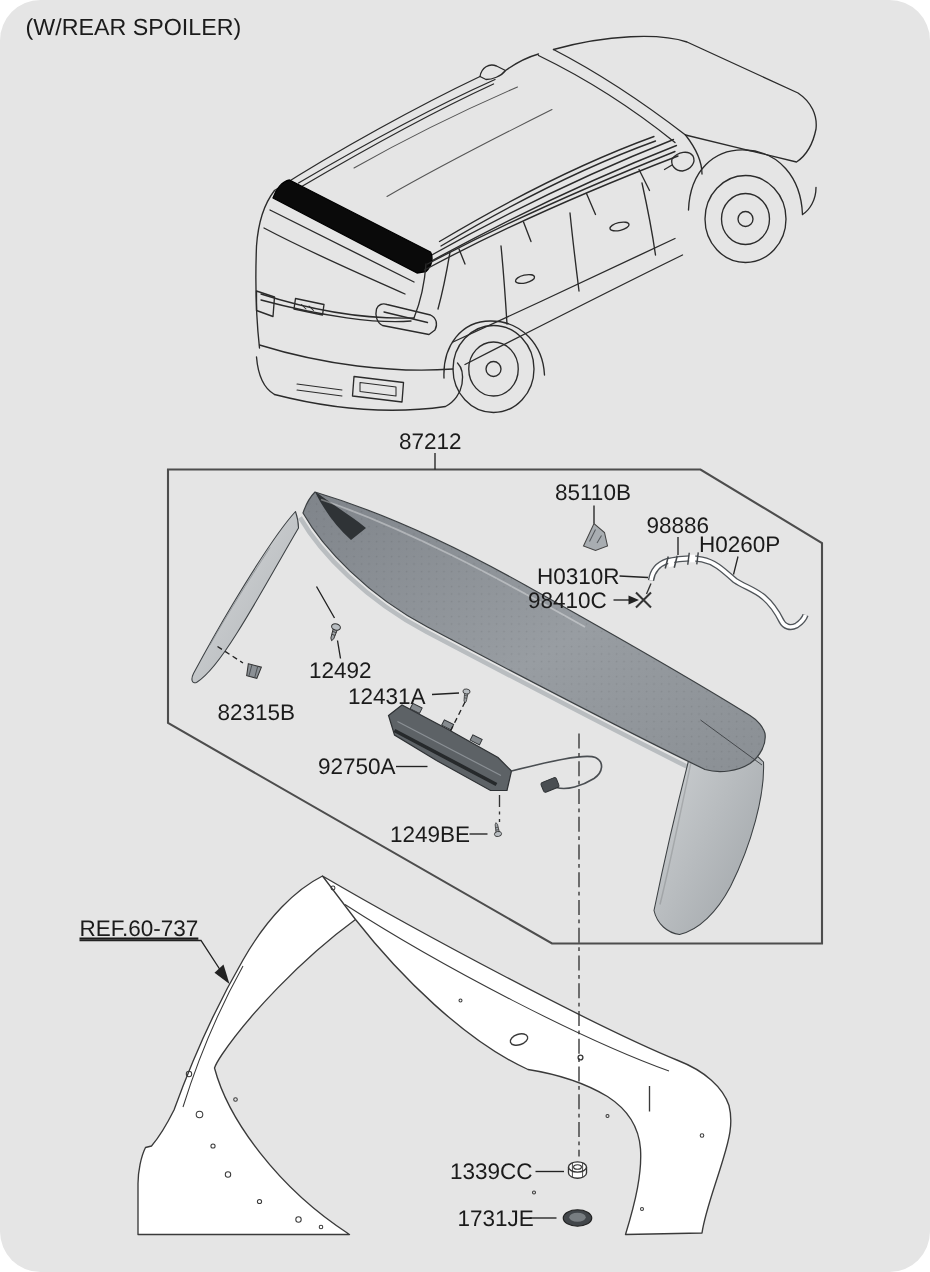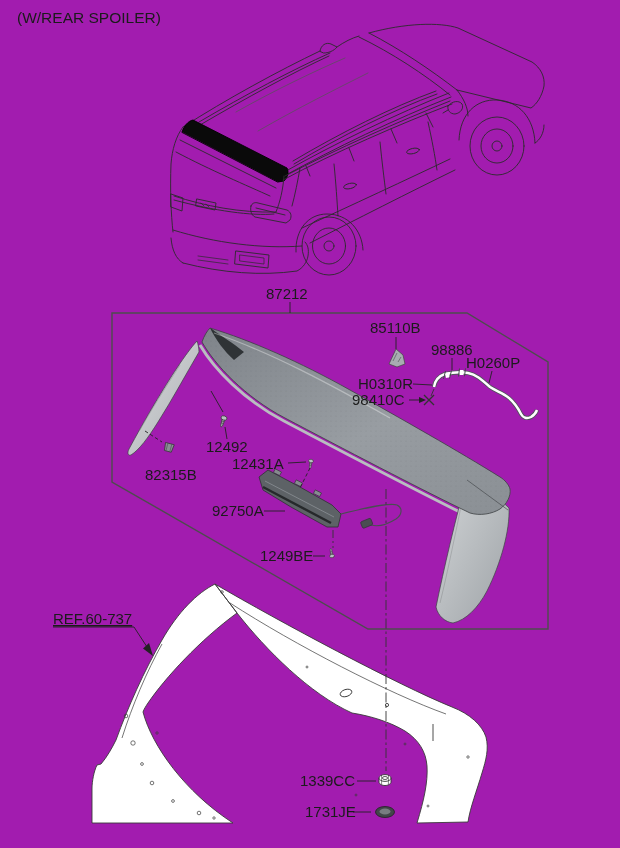--- a/index.html
+++ b/index.html
@@ -1,16 +1,16 @@
 <!DOCTYPE html>
 <html><head>
 <meta charset="utf-8">
 <style>
   html,body{margin:0;padding:0;background:#ffffff;}
-  .stage{position:relative;width:620px;height:848px;background:#a21caf;overflow:hidden;}
+  .stage{position:relative;width:620px;height:848px;background:#e5e5e5;overflow:hidden;border-radius:27px;}
   svg{position:absolute;left:0;top:0;}
   text{font-family:"Liberation Sans","DejaVu Sans",sans-serif;fill:#1b1b1b;}
   .lbl{font-size:15px;}
   .ttl{font-size:15.5px;}
   .ref{font-size:15px;text-decoration:underline;}
 </style>
 </head>
 <body>
 
 <div class="stage">

